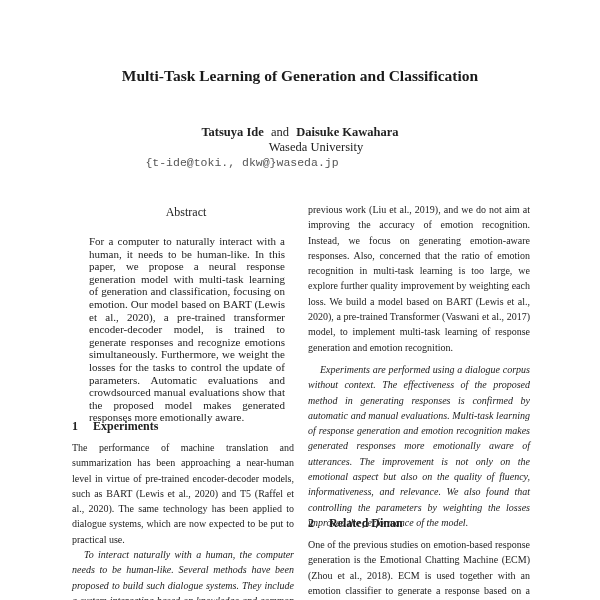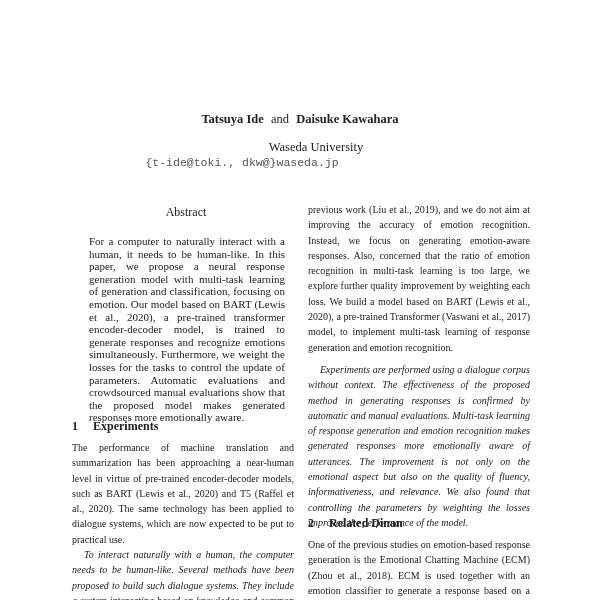--- a/index.html
+++ b/index.html
@@ -1,34 +1,35 @@
 <!DOCTYPE html>
 <html><head>
 <meta charset="utf-8">
 <style>
   html,body{margin:0;padding:0;background:#fff;}
   body{width:600px;height:600px;overflow:hidden;position:relative;font-family:"Liberation Serif","DejaVu Serif",serif;color:#222;}
   .title{position:absolute;top:66px;left:0;width:600px;text-align:center;font-weight:bold;font-size:15.5px;line-height:19px;color:#1a1a1a;}
-  .authors{position:absolute;top:112px;left:0;width:600px;text-align:center;font-size:12.5px;line-height:15px;}
+  .authors{position:absolute;top:125px;left:0;width:600px;text-align:center;font-size:12.5px;line-height:15px;}
   .authors b{font-weight:bold;}
   .affil{position:absolute;top:140px;left:16px;width:600px;text-align:center;font-size:12.5px;line-height:15px;}
   .email{position:absolute;top:155px;left:0;width:484px;text-align:center;font-family:"Liberation Mono","DejaVu Sans Mono",monospace;font-size:11.5px;line-height:15px;color:#555;}
   .abstract-head{position:absolute;top:205px;left:82px;width:208px;text-align:center;font-weight:normal;font-size:12px;}
   .abstract{position:absolute;top:235px;left:89px;width:196px;font-size:11px;line-height:12.6px;text-align:justify;hyphens:auto;}
   .sec-head{position:absolute;font-weight:bold;font-size:12px;}
   .sec-head .num{display:inline-block;width:18px;}
   .col{position:absolute;font-size:10px;line-height:15.3px;text-align:justify;}
   .col p{margin:0;}
   .col p.indent{text-indent:12px;font-style:italic;}
   .col p.gap{margin-top:7px;}
 </style>
 </head>
 <body>
 
 <div class="title">
+  <div>Multi-Task Learning of Generation and Classification</div>
 </div>
 
 <div class="authors">
   <b>Tatsuya Ide</b>
   <span style="margin:0 4px;">and</span>
   <b>Daisuke Kawahara</b>
 </div>
 <div class="affil">Waseda University</div>
 <div class="email">{t-ide@toki., dkw@}waseda.jp</div>
 

